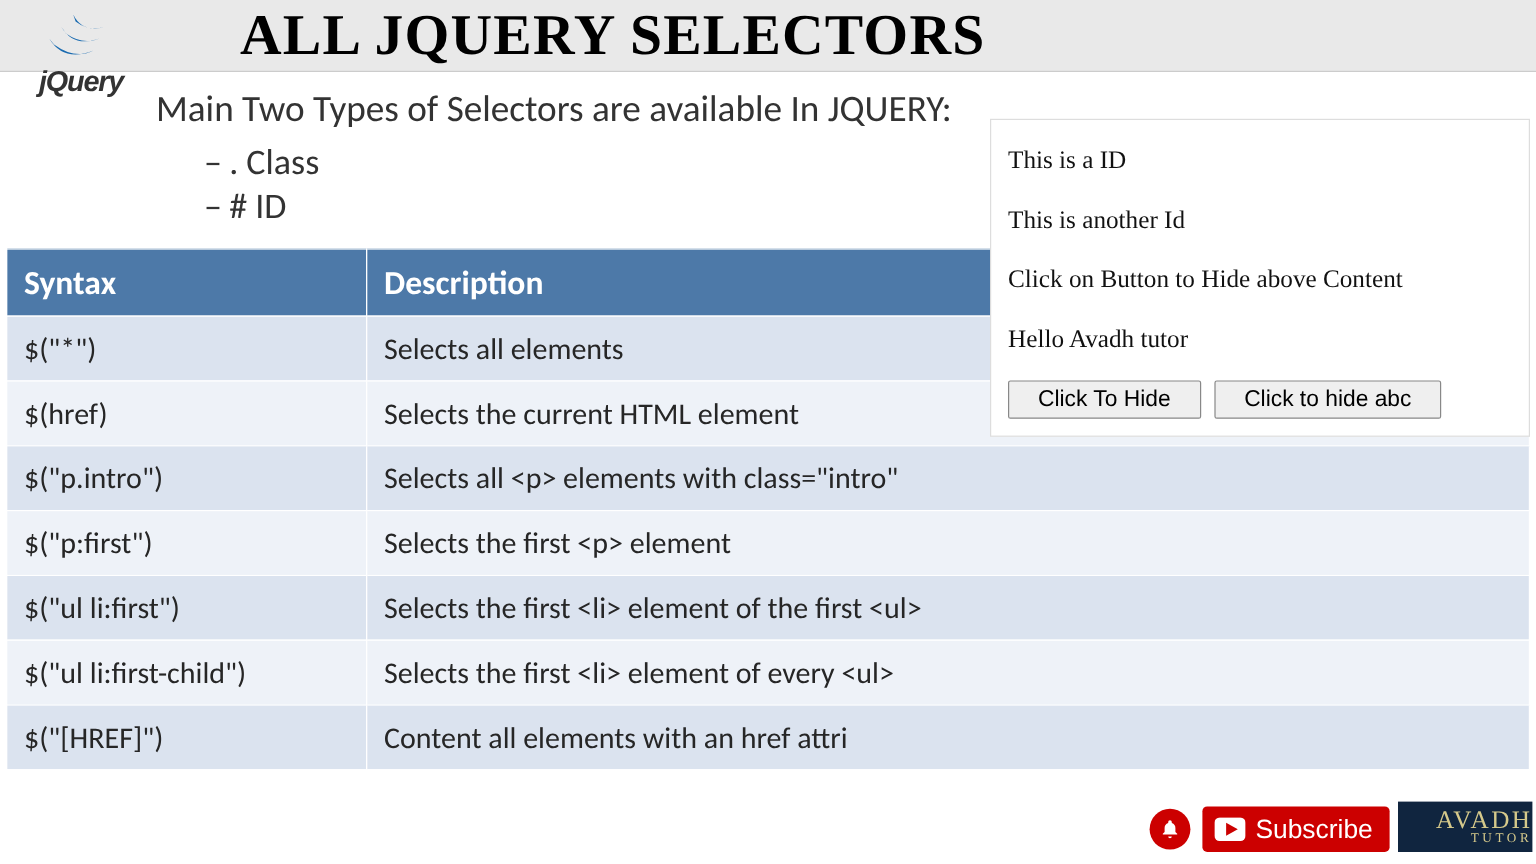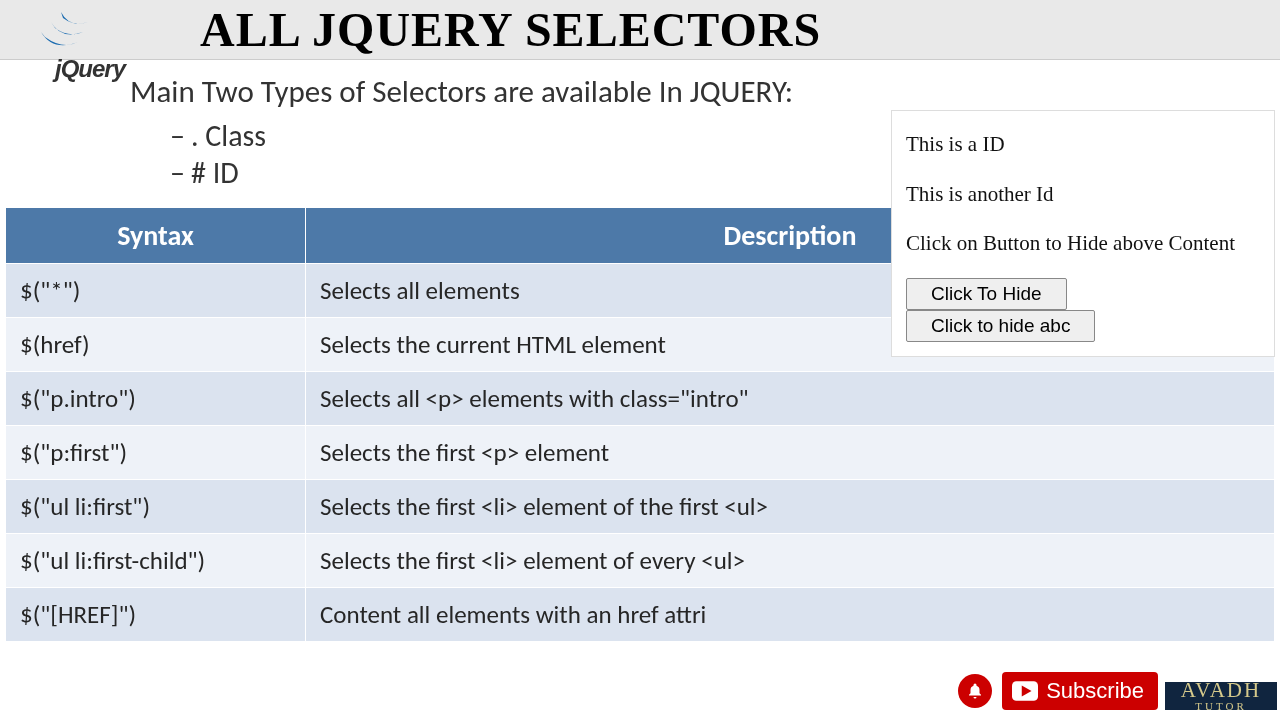--- a/index.html
+++ b/index.html
@@ -35,21 +35,20 @@
   }
   .logo-swoosh svg { width: 100%; height: 100%; }
   .logo-text {
     font-family: "Trebuchet MS", Arial, sans-serif;
     font-weight: bold;
     font-style: italic;
     font-size: 24px;
     color: #333;
     letter-spacing: -1px;
     margin-top: -2px;
-    text-align: right;
   }
   .main-title {
     font-family: "Times New Roman", serif;
     font-size: 48px;
     font-weight: bold;
     letter-spacing: 1px;
     color: #000000;
     margin-left: 200px;
   }
   .content-area {
@@ -69,41 +68,41 @@
   .bullets .dash { margin-right: 6px; }
   .sel-table {
     width: 1270px;
     border-collapse: collapse;
     margin-top: 12px;
     margin-left: 5px;
   }
   .sel-table th {
     background: #4d79a8;
     color: #fff;
-    text-align: center;
+    text-align: left;
     font-size: 28px;
     padding: 10px 14px;
     font-weight: bold;
     border: 1px solid #fff;
   }
   .sel-table td {
     font-size: 25px;
     padding: 11px 14px;
     color: #262626;
     border: 1px solid #fff;
   }
   .sel-table tr:nth-child(odd) td { background: #dbe3ef; }
   .sel-table tr:nth-child(even) td { background: #eef2f8; }
   .sel-table td:first-child { width: 300px; font-family: Calibri, Arial; }
   .sel-table th:first-child { width: 300px; }
   .demo-panel {
     position: absolute;
     right: 5px;
-    top: 110px;
-    width: 384px;
+    top: 99px;
+    width: 450px;
     background: #fff;
     border: 1px solid #ddd;
     padding: 10px 14px 14px;
     font-family: "Times New Roman", serif;
     font-size: 21px;
     color: #111;
     line-height: 1.5;
   }
   .demo-panel p { margin: 8px 0 18px; }
   .demo-btn {
@@ -143,28 +142,28 @@
     align-items: center;
     gap: 8px;
     font-family: Arial, sans-serif;
   }
   .subscribe-btn svg { width: 26px; height: 20px; fill: #fff; }
   .avadh-badge {
     position: absolute;
     right: 3px;
     bottom: 10px;
     width: 112px;
-    height: 28px;
+    height: 42px;
     background: #10253f;
     color: #d5c98b;
     font-family: "Times New Roman", serif;
     text-align: center;
     display: flex;
     flex-direction: column;
-    align-items: center;
+    align-items: flex-end;
     justify-content: center;
     line-height: 1;
   }
   .avadh-badge .l1 { font-size: 21px; letter-spacing: 2px; }
   .avadh-badge .l2 { font-size: 11px; letter-spacing: 3px; }
 </style>
 </head>
 <body>
 
 <div class="header-bar">
@@ -225,20 +224,21 @@
         <td>$("[HREF]")</td>
         <td>Content all elements with an href attri</td>
       </tr>
     </tbody>
 </table>
 
 <div class="demo-panel">
   <p>This is a ID</p>
   <p>This is another Id</p>
   <p>Click on Button to Hide above Content</p>
+  <p>Hello Avadh tutor</p>
   <button class="demo-btn">Click To Hide</button>
   <button class="demo-btn">Click to hide abc</button>
 </div>
 
 <div class="subscribe-block">
   <div class="bell">
     <svg viewBox="0 0 24 24">
         <path d="M12 2a2 2 0 00-2 2v1a6 6 0 00-4 5.7V15l-2 2v1h16v-1l-2-2v-4.3A6 6 0 0014 5V4a2 2 0 00-2-2zm0 20a2 2 0 002-2h-4a2 2 0 002 2z"></path>
       </svg>
   </div>

